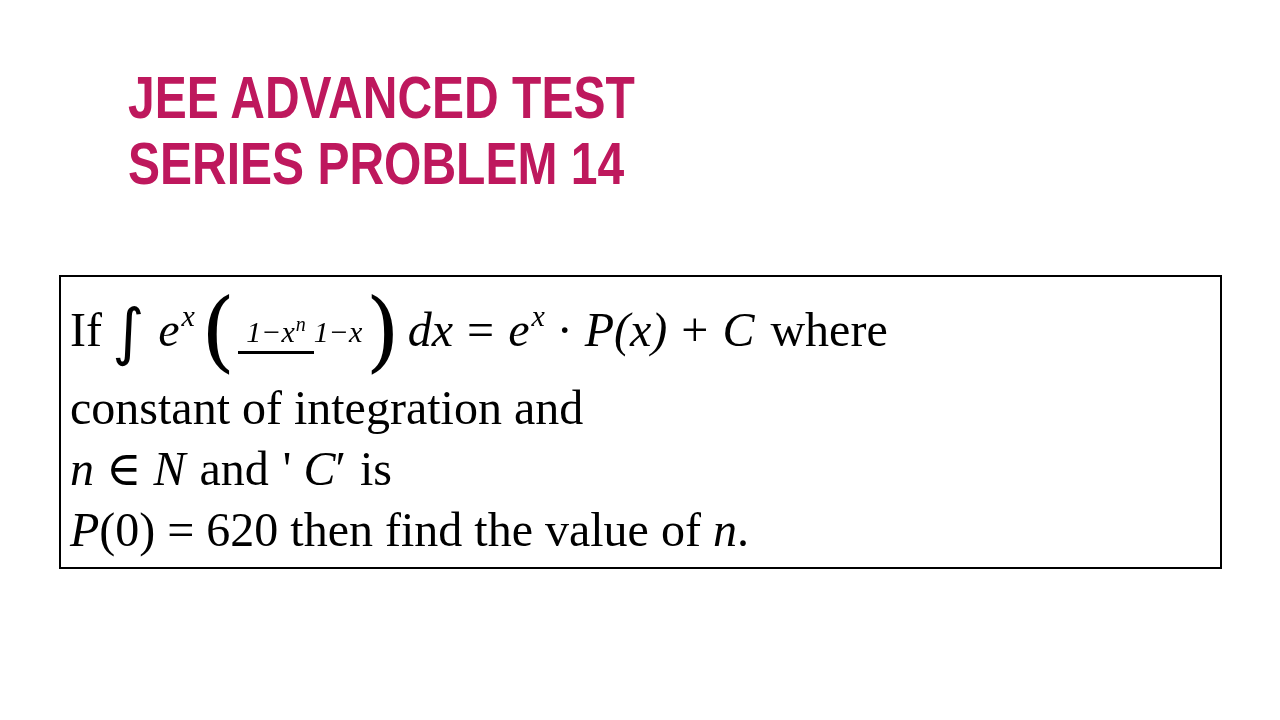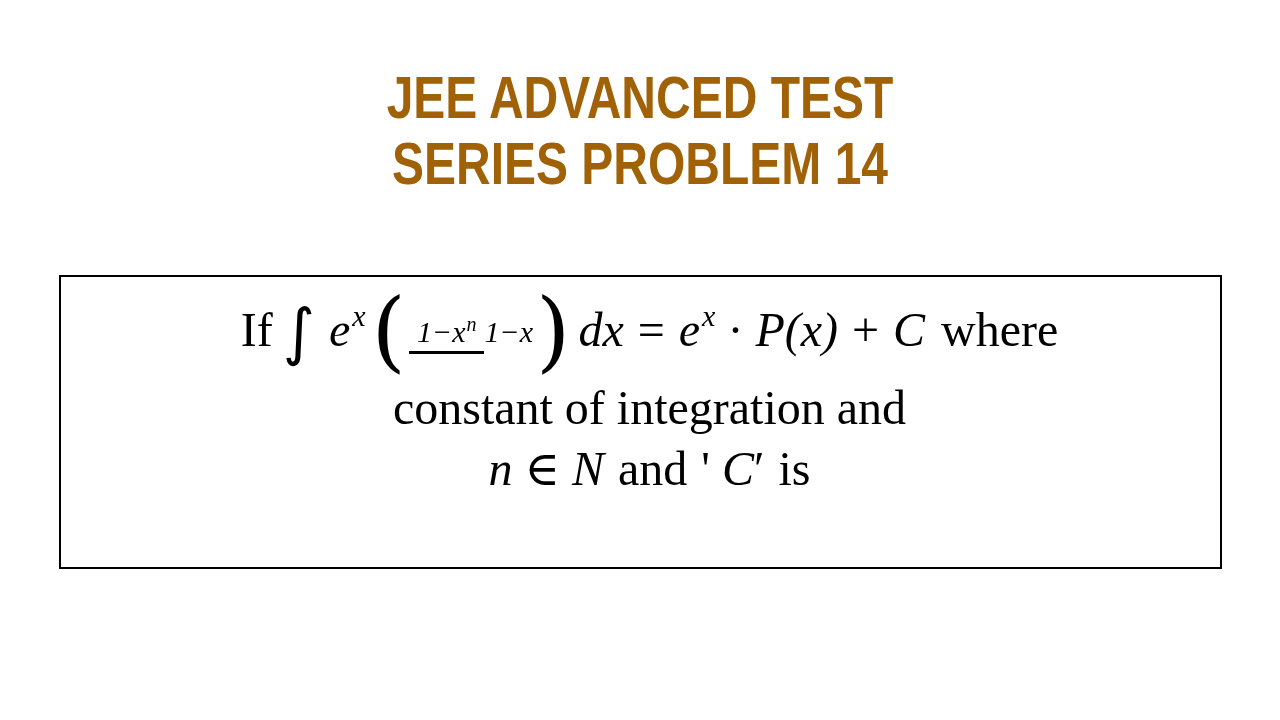--- a/index.html
+++ b/index.html
@@ -6,42 +6,42 @@
   .slide {
     position:relative; width:1280px; height:720px;
     background:#ffffff; overflow:hidden;
     font-family:"Liberation Serif","DejaVu Serif",serif;
     color:#000;
   }
 
   
   .title {
     position:absolute; top:65px; left:0; width:100%;
-    text-align:center;
+    text-align:left;
     font-family:"Liberation Sans","DejaVu Sans",sans-serif;
     font-weight:bold;
-    color:#a16207;
+    color:#be185d;
   }
   .title-line {
     font-size:60px; line-height:66px;
     transform:scaleX(0.80);
     transform-origin:50% 50%;
     white-space:nowrap;
   }
 
   
   .problem-box {
     position:absolute; left:59px; top:275px;
     width:1163px; height:294px;
     border:2px solid #000;
     box-sizing:border-box;
     padding-top:6px;
     display:flex; flex-direction:column; align-items:center;
   }
-  .line {display:flex; align-items:center; justify-content:center; width:100%;margin-left:18px;}
+  .line {display:flex; align-items:center; justify-content:flex-start; width:100%;margin-left:18px;}
   .pl1 {height:94px;}
   .pl2 {height:60px;}
   .pl3 {height:62px;}
   .pl4 {height:62px;}
   .mrow {
     display:inline-block; white-space:nowrap;
     font-size:48px; line-height:1;
   }
   .it {font-style:italic;}
   .up {font-style:normal;}
@@ -98,15 +98,18 @@
     </div>
 
     <div class="line pl3">
       <span class="mrow"><span class="up">constant of integration and</span></span>
     </div>
 
     <div class="line pl2">
       <span class="mrow"><span class="it">n</span><span class="up m-elem">∈</span><span class="it">N</span><span class="up m-and">and</span><span class="up m-quote">'</span><span class="it m-c2">C</span><span class="up">′</span><span class="up m-is">is</span></span>
     </div>
 
+    <div class="line pl4">
+      <span class="mrow"><span class="it">P</span><span class="up">(0) = 620 then find the value of </span><span class="it">n</span><span class="up">.</span></span>
+    </div>
 
   </div>
 </div>
 
 </body></html>

